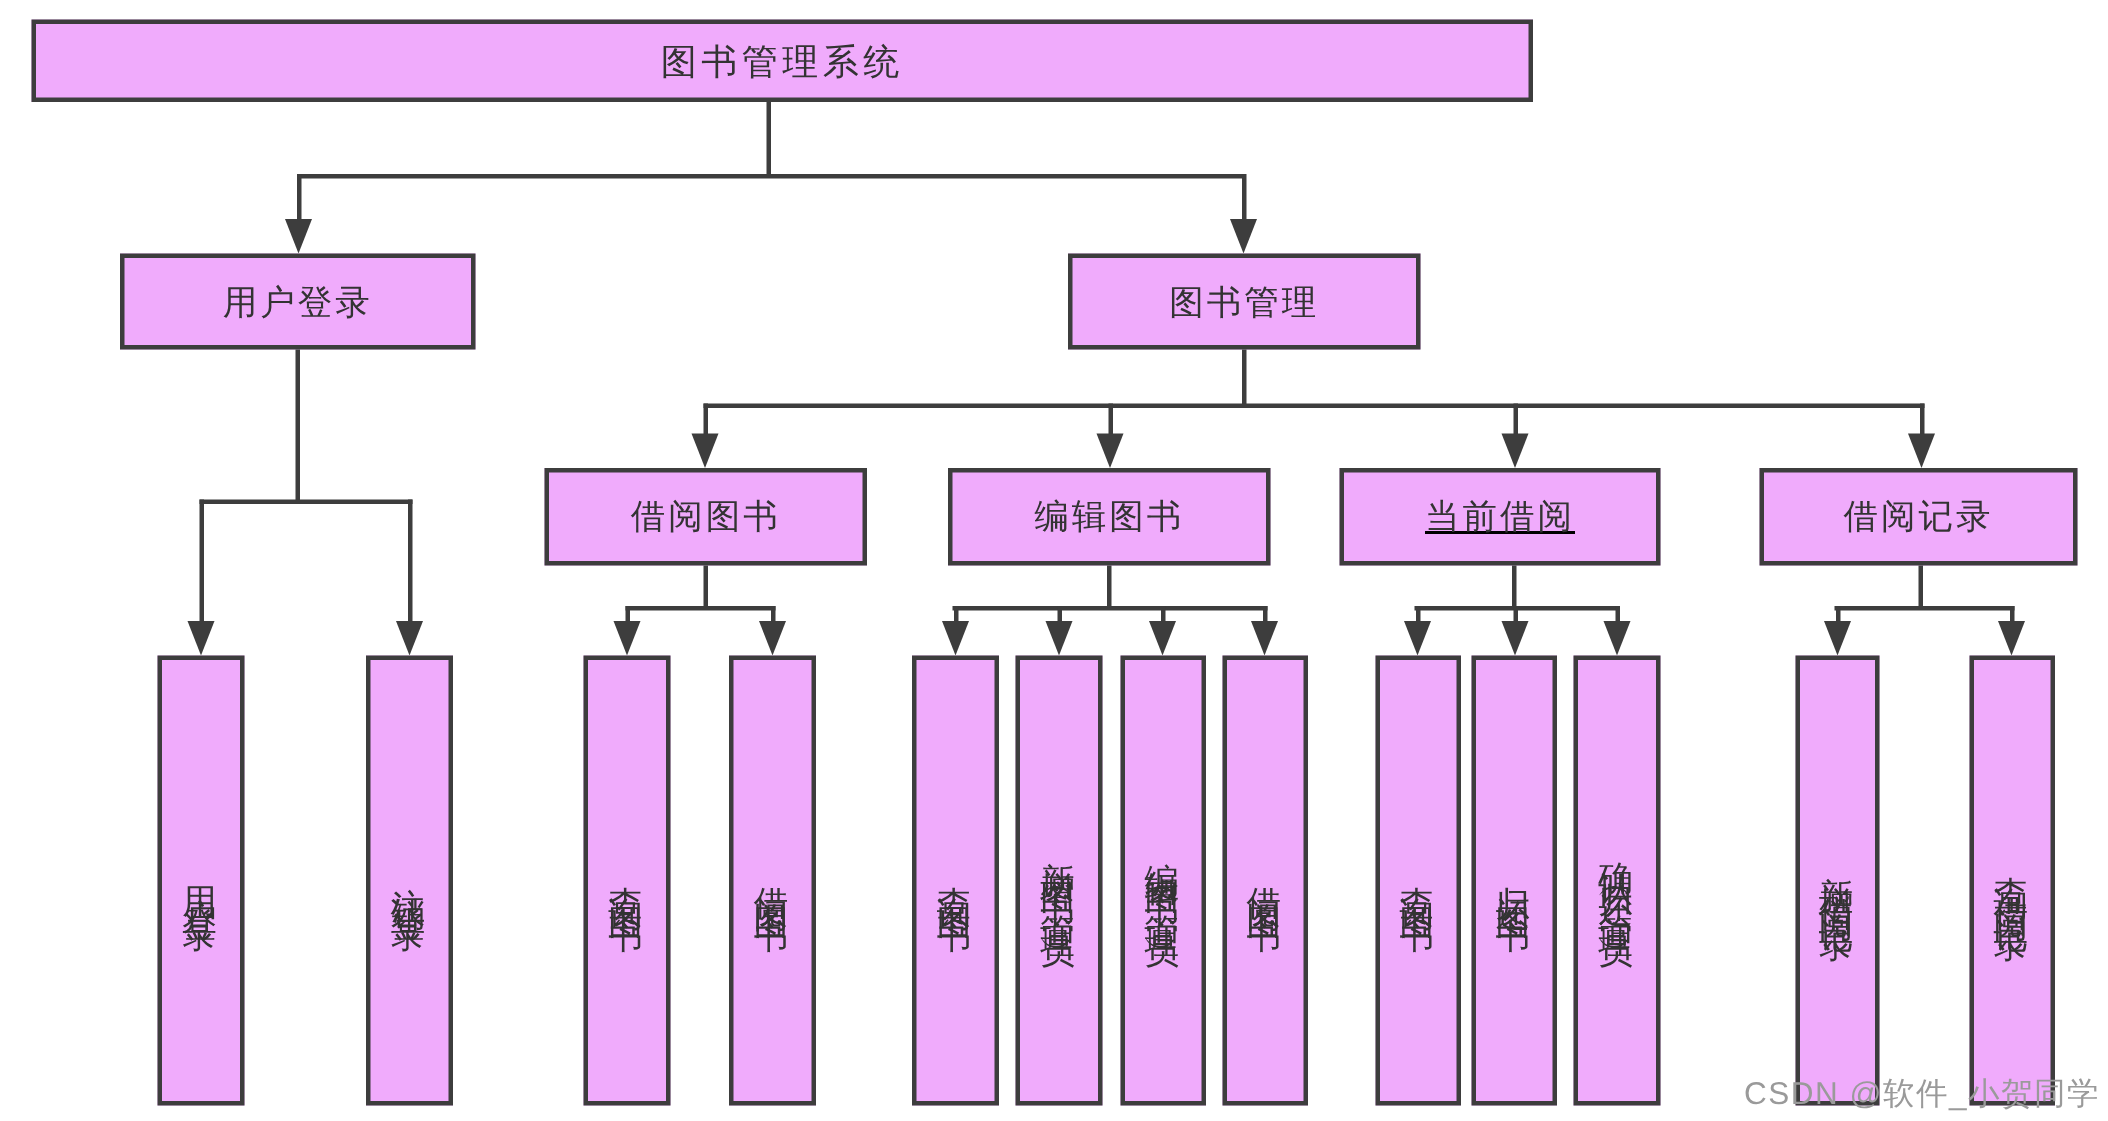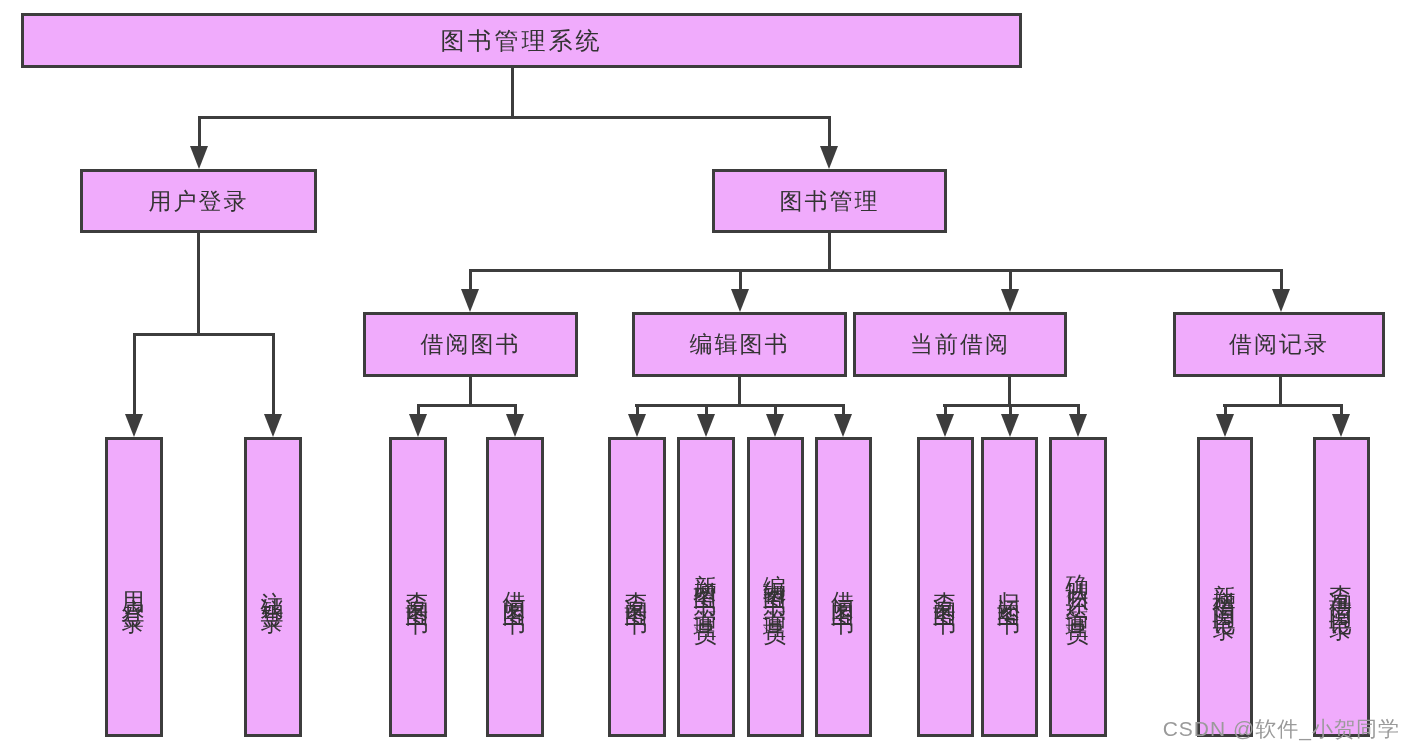--- a/index.html
+++ b/index.html
@@ -100,21 +100,21 @@
   <div class="arr" style="left:1001px; top:289px;"></div>
   <div class="vline" style="left:1280px; top:269px; height:22px;"></div>
   <div class="arr" style="left:1272px; top:289px;"></div>
 
   <div class="box" style="left:363px; top:312px; width:215px; height:65px;">
     <span class="lbl">借阅图书</span>
   </div>
   <div class="box" style="left:632px; top:312px; width:215px; height:65px;">
     <span class="lbl">编辑图书</span>
   </div>
-  <div class="box" style="left:853px; top:312px; width:214px; height:65px;">
+  <div class="box" style="left:893px; top:312px; width:214px; height:65px;text-decoration:underline;">
     <span class="lbl">当前借阅</span>
   </div>
   <div class="box" style="left:1173px; top:312px; width:212px; height:65px;">
     <span class="lbl">借阅记录</span>
   </div>
 
   <div class="vline" style="left:469px; top:377px; height:29px;"></div>
   <div class="hline" style="left:417px; top:404px; width:100px;"></div>
   <div class="vline" style="left:417px; top:404px; height:12px;"></div>
   <div class="arr" style="left:409px; top:414px;"></div>

